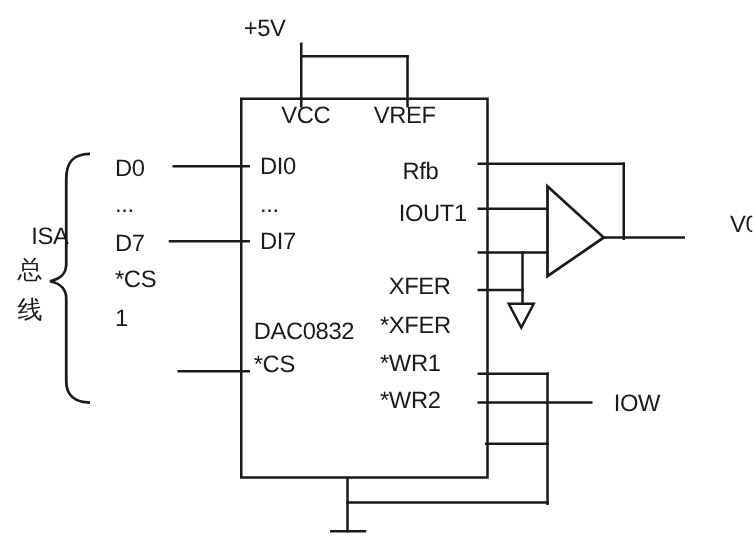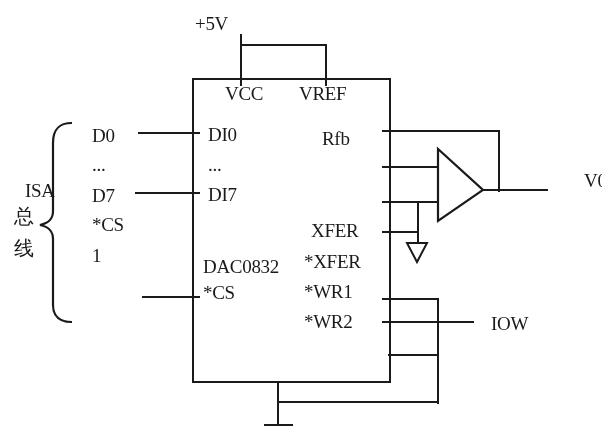--- a/index.html
+++ b/index.html
@@ -1,20 +1,20 @@
 <!DOCTYPE html>
 <html><head>
 <meta charset="utf-8">
 <style>
   html,body{margin:0;padding:0;background:#fff;}
   #canvas{
     position:relative;
     width:602px;height:429px;
     background:#ffffff;
-    font-family:Liberation Serif, serif;
+    font-family:Liberation Sans, sans-serif;
     color:#1a1a1a;
     overflow:hidden;
   }
   .hl{position:absolute;height:2px;background:#1a1a1a;}
   .vl{position:absolute;width:2px;background:#1a1a1a;}
   .lbl{
     position:absolute;
     transform:translateY(-50%);
     white-space:nowrap;
     font-size:19px;
@@ -91,20 +91,21 @@
   <div class="lbl" style="left:299px;top:93px;">VREF</div>
 
   <div class="lbl" style="left:208px;top:134px;">DI0</div>
   <div class="lbl" style="left:208px;top:164px;">...</div>
   <div class="lbl" style="left:208px;top:194px;">DI7</div>
   <div class="lbl" style="left:203px;top:292px;">*CS</div>
 
   <div class="lbl" style="left:203px;top:266px;">DAC0832</div>
 
   <div class="lbl" style="left:322px;top:138px;">Rfb</div>
+  <div class="lbl" style="left:319px;top:171px;">IOUT1</div>
   <div class="lbl" style="left:311px;top:230px;">XFER</div>
   <div class="lbl" style="left:304px;top:261px;">*XFER</div>
   <div class="lbl" style="left:304px;top:291px;">*WR1</div>
   <div class="lbl" style="left:304px;top:321px;">*WR2</div>
 
 
   <div class="lbl" style="left:584px;top:180px;">V0</div>
   <div class="lbl" style="left:491px;top:323px;">IOW</div>
 
 </div>

